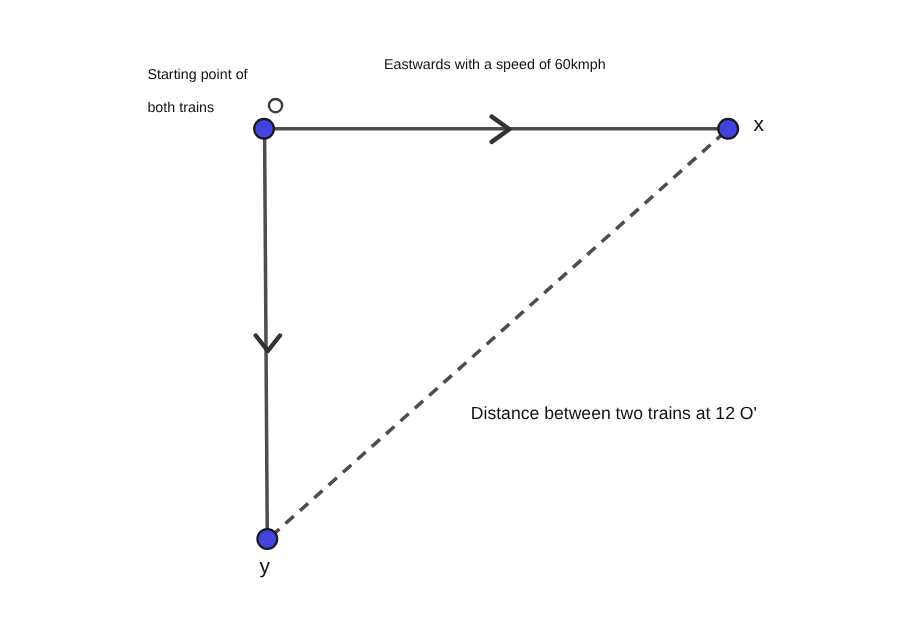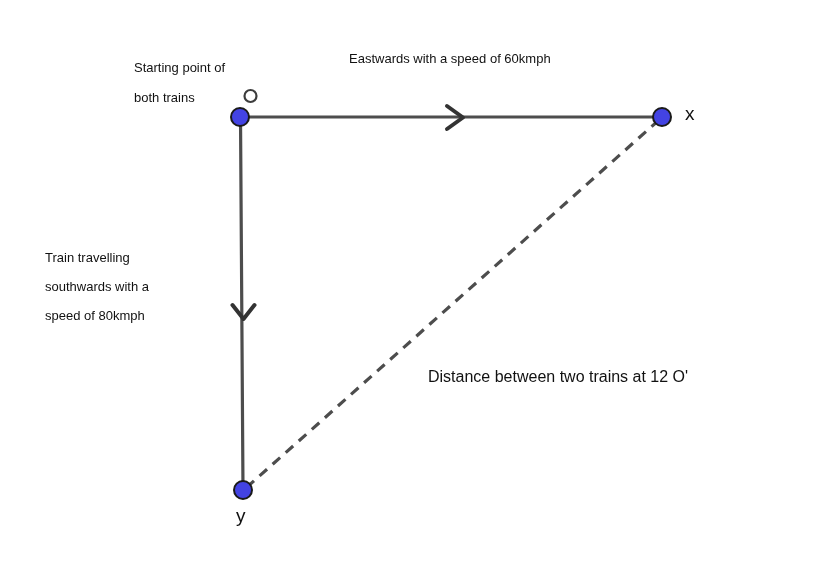--- a/index.html
+++ b/index.html
@@ -57,23 +57,20 @@
     <circle cx="240" cy="117" r="9" stroke-width="2" fill="#4343e3" stroke="#1a1a1a"></circle>
     <circle cx="662" cy="117" r="9" stroke-width="2" fill="#4343e3" stroke="#1a1a1a"></circle>
     <circle cx="243" cy="490" r="9" stroke-width="2" fill="#4343e3" stroke="#1a1a1a"></circle>
   </svg>
 
   <div class="lbl lbl-start">Starting point of
 both trains</div>
 
   <div class="lbl lbl-east">Eastwards with a speed of 60kmph</div>
 
-  <div class="lbl lbl-south">Train travelling
-southwards with a
-speed of 80kmph</div>
 
   <div class="lbl lbl-dist">Distance between two trains at 12 O'</div>
 
   <div class="lbl lbl-x">x</div>
 
   <div class="lbl lbl-y">y</div>
 
 </div>
 
 </body></html>

